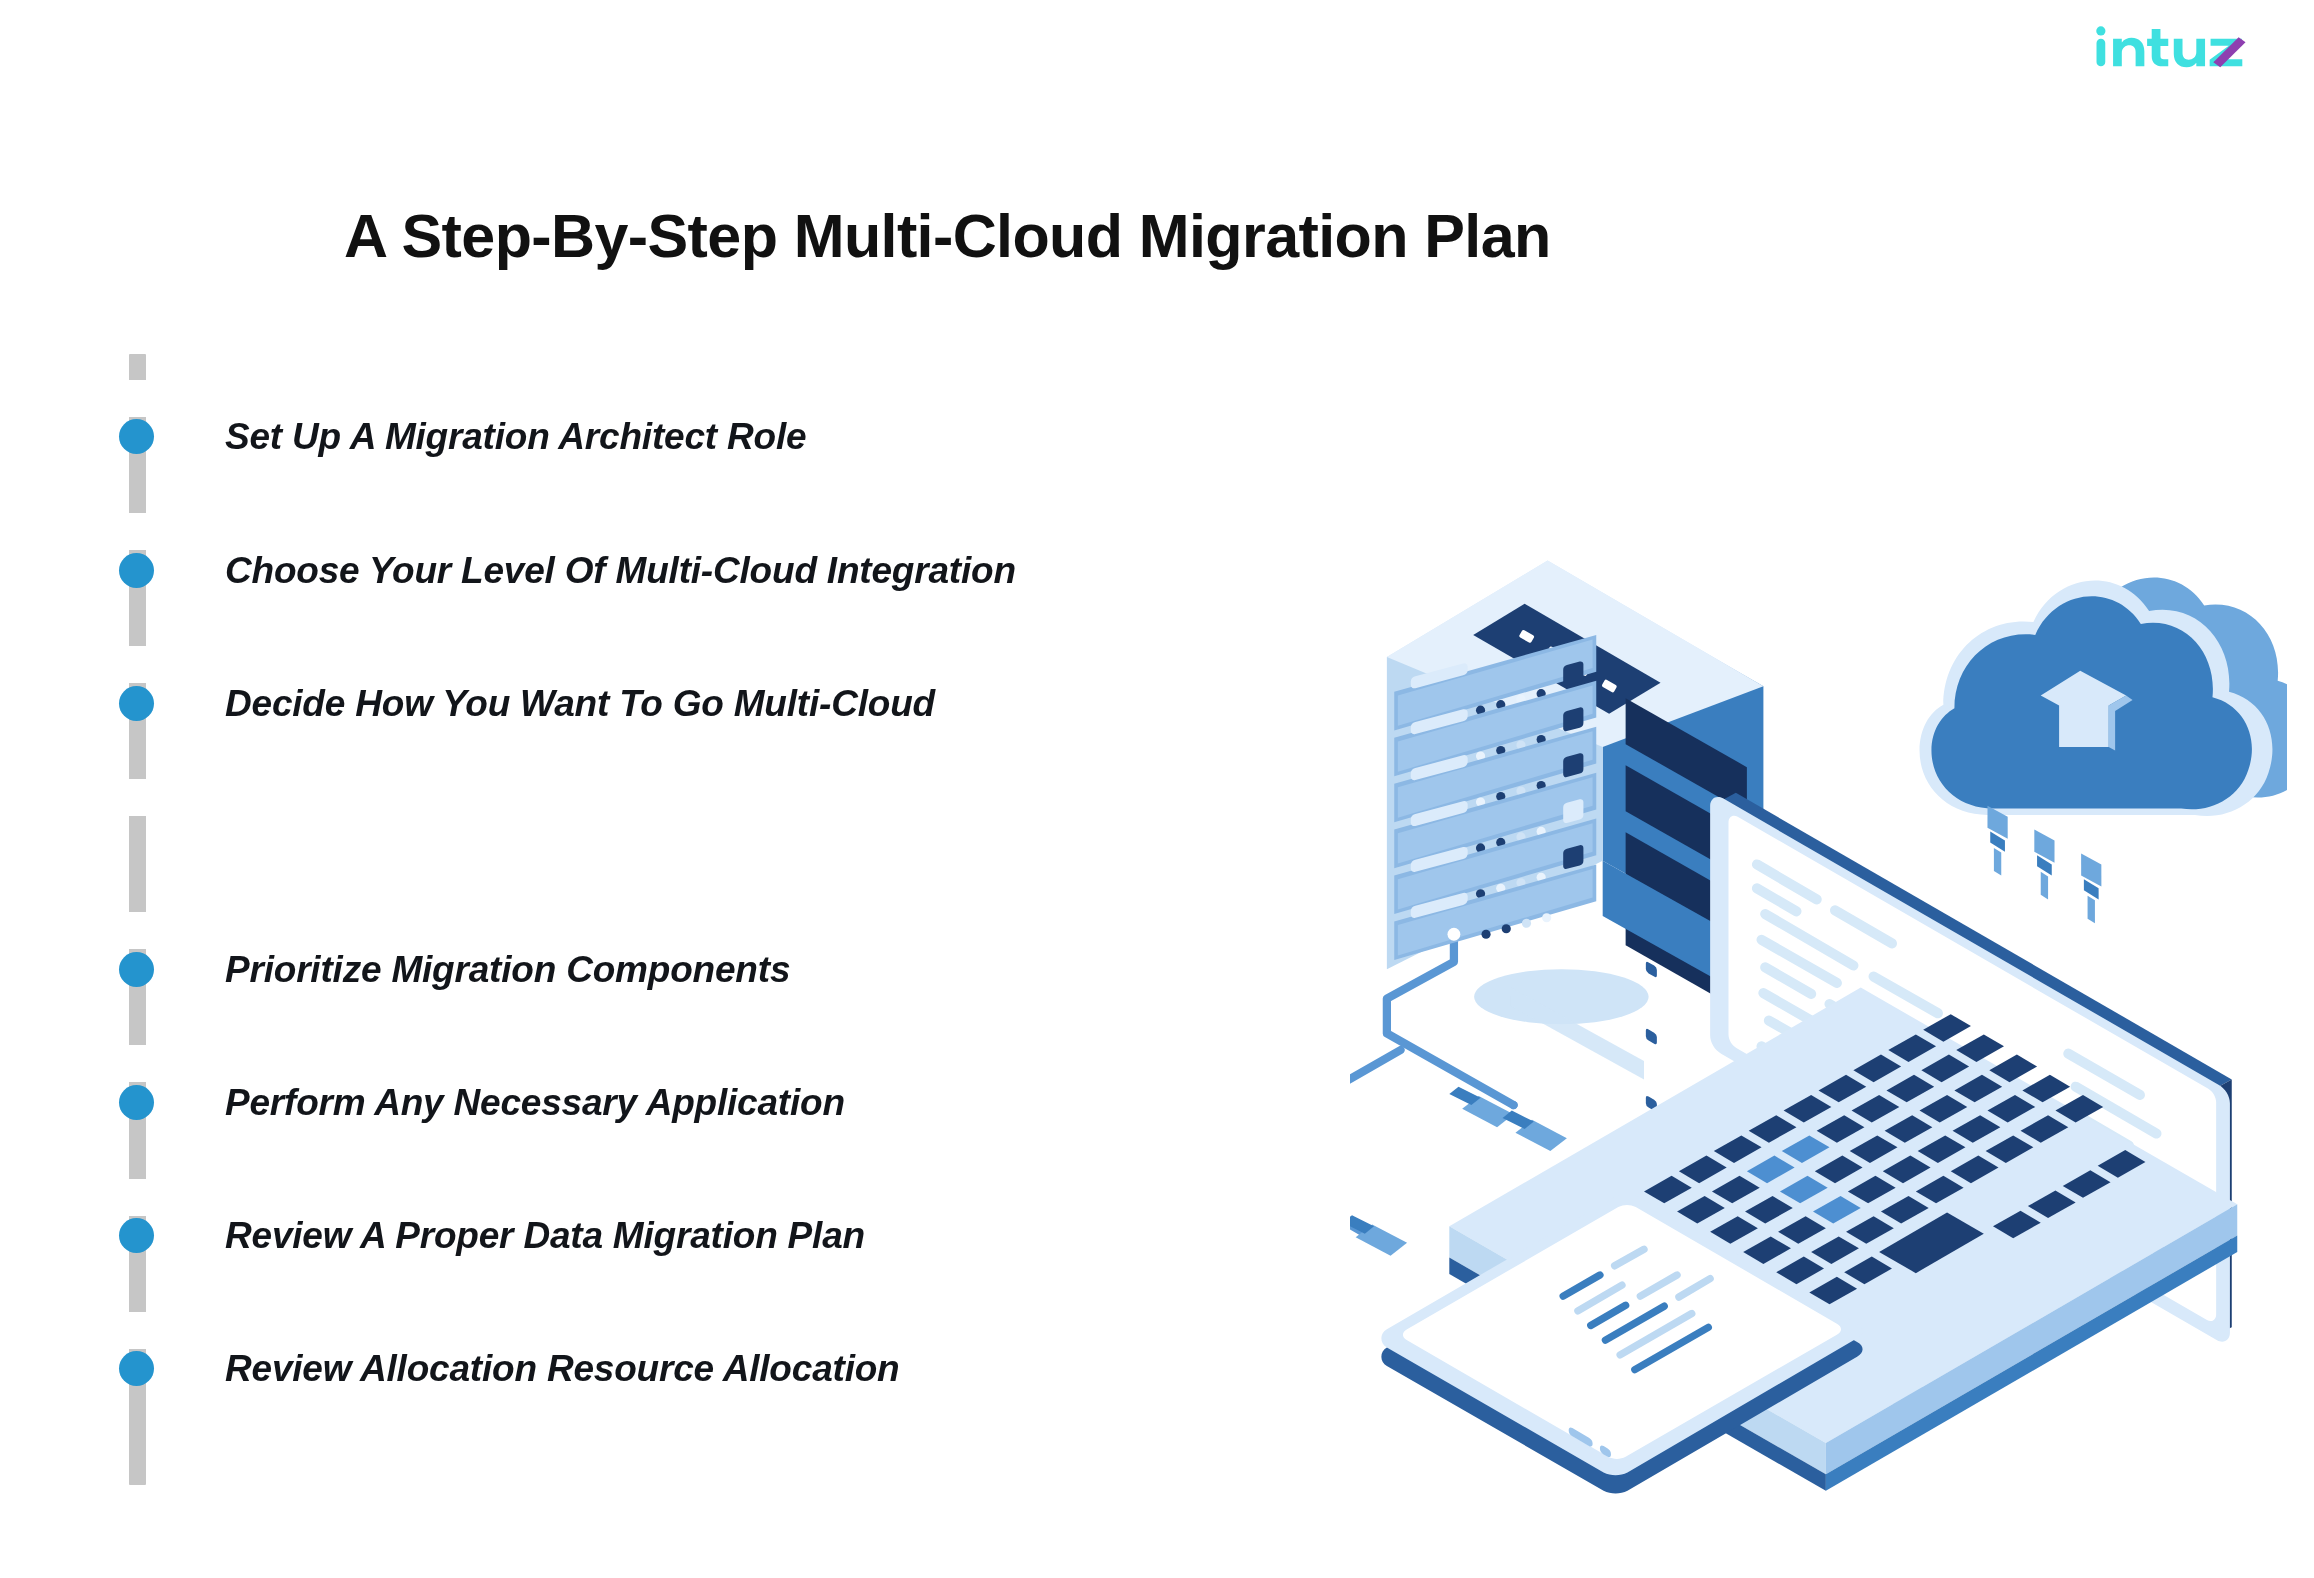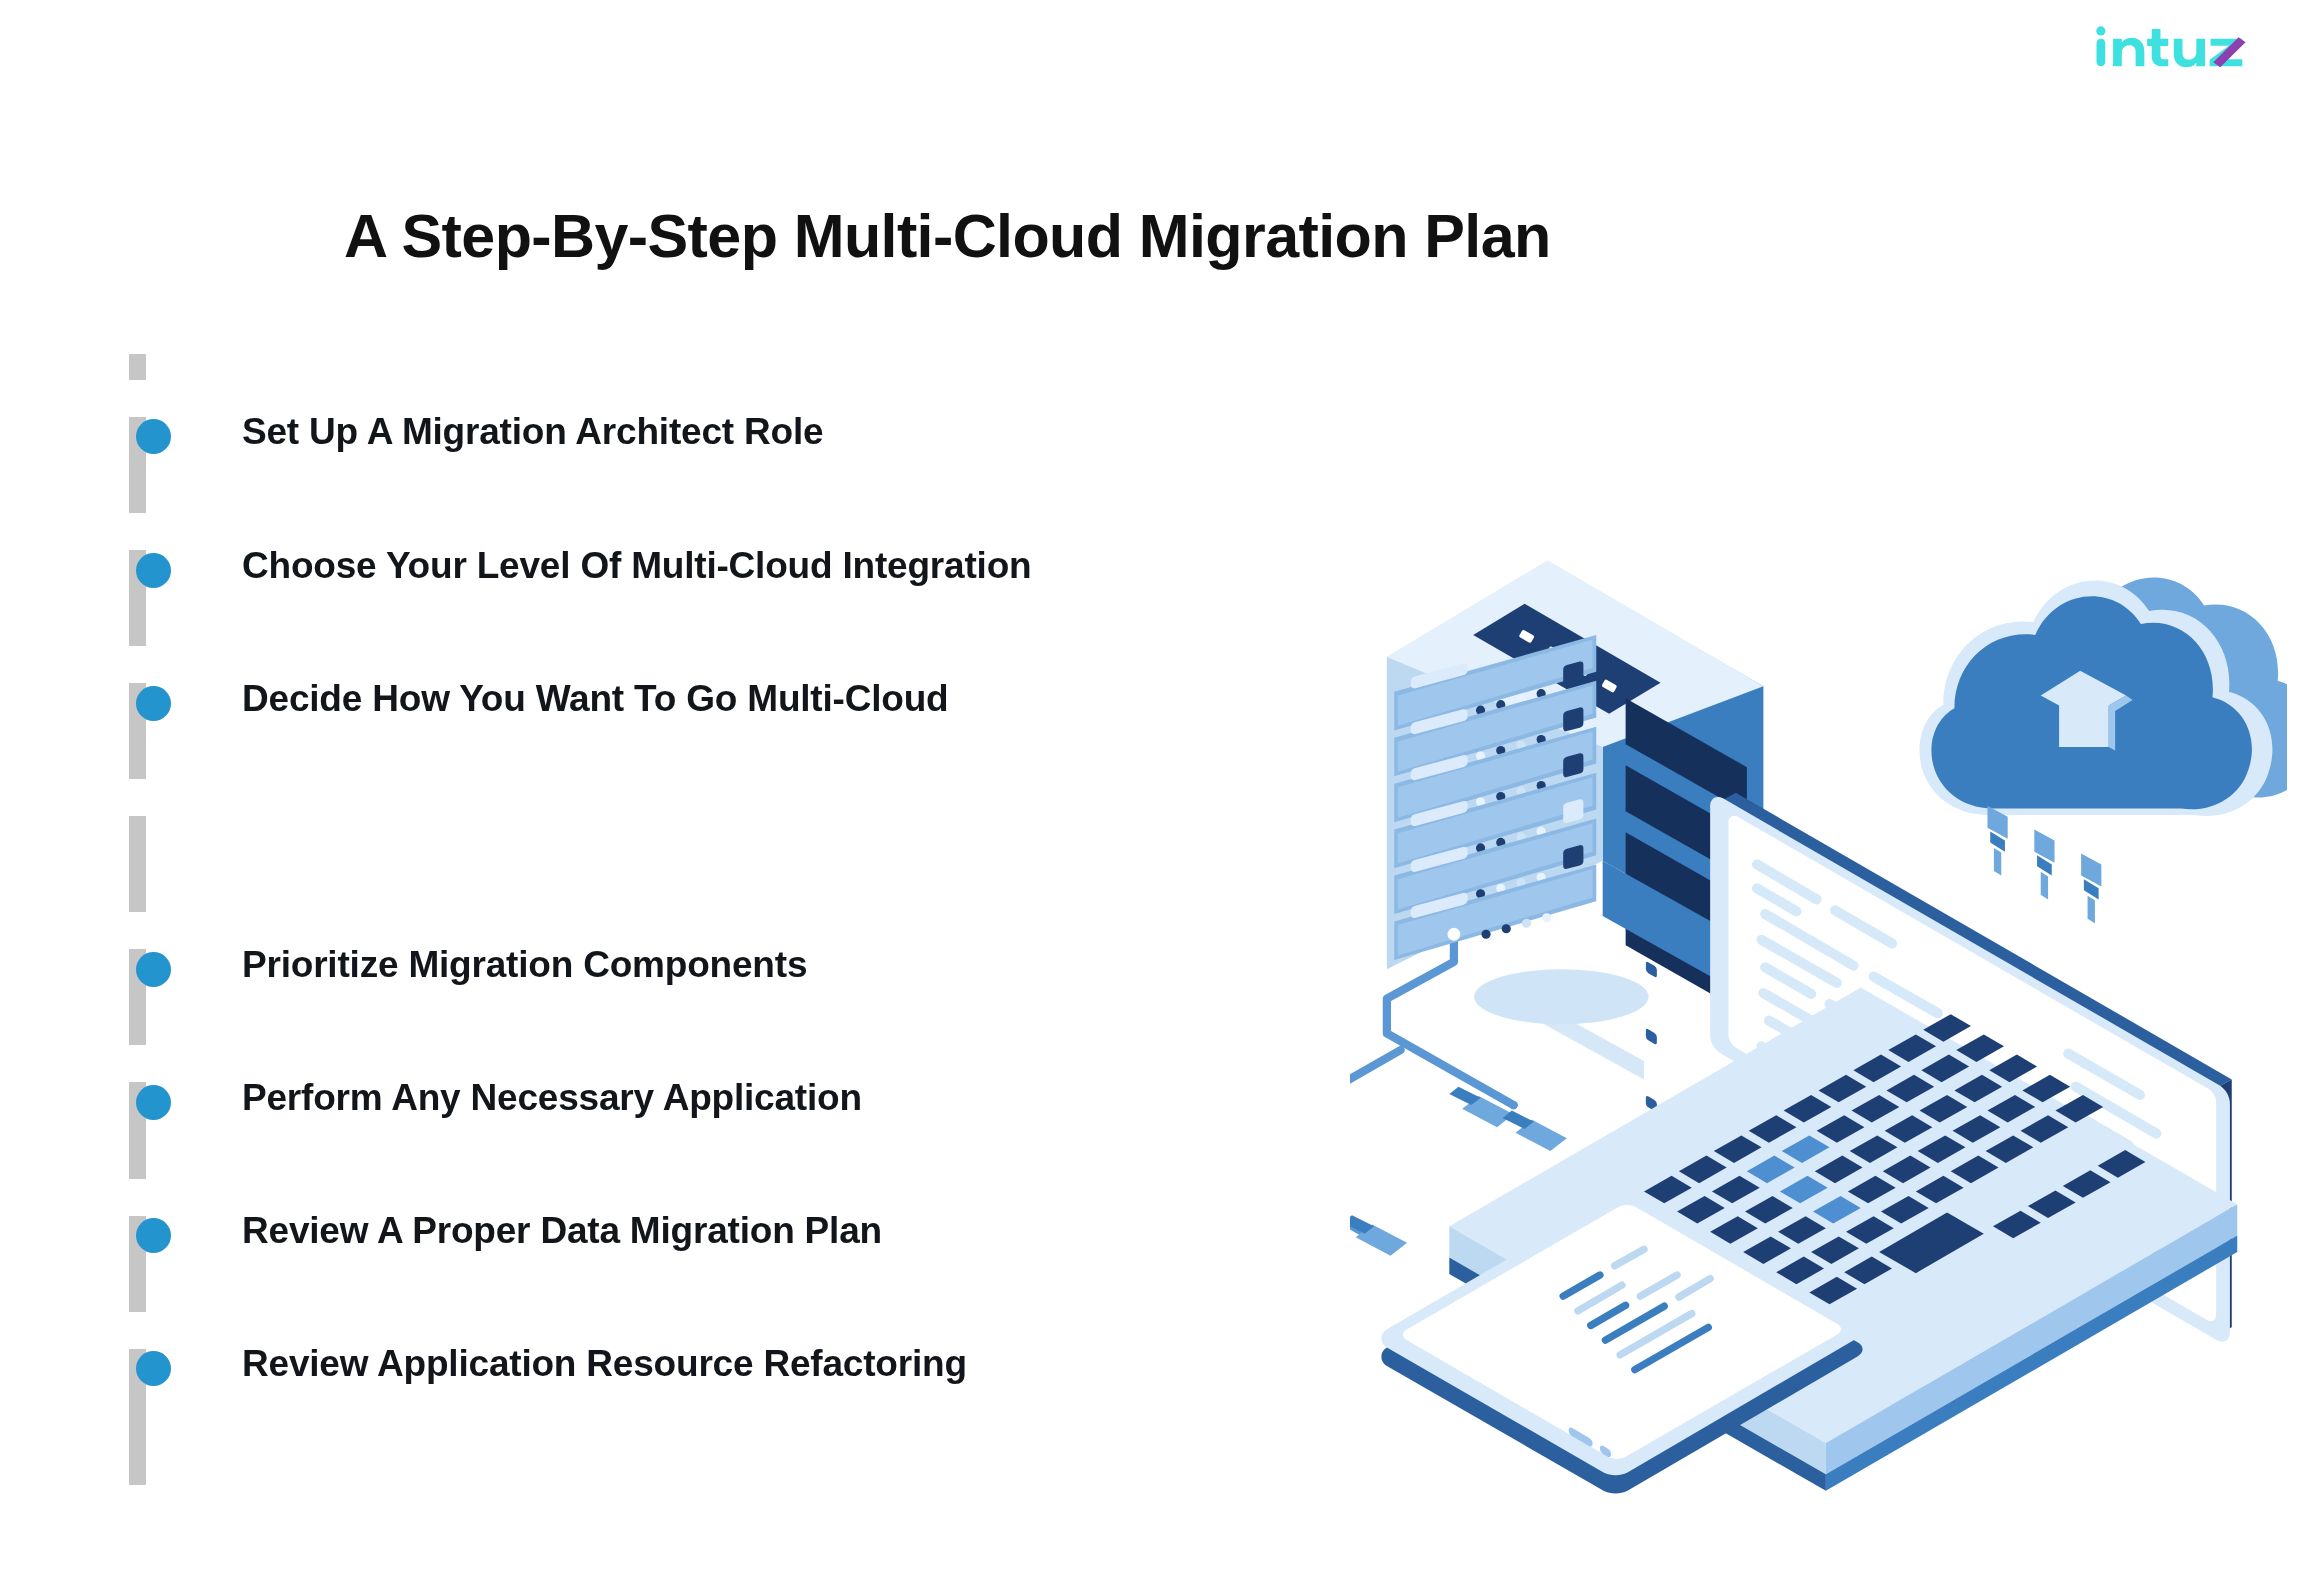--- a/index.html
+++ b/index.html
@@ -39,22 +39,22 @@
   }
   .tl-gap{
     position:absolute;left:-1.8px;width:20px;height:37px;background:#ffffff;
   }
 
   
   .steps{
     position:absolute;left:0;top:0;width:100%;height:100%;
   }
   .step{
-    position:absolute;left:127px;
-    height:51px;display:flex;align-items:flex-start;
+    position:absolute;left:110px;
+    height:51px;display:flex;align-items:center;font-style:italic;
   }
   .dot{
     width:53px;height:51px;
     display:flex;align-items:center;justify-content:center;
     flex:0 0 auto;
   }
   .dot i{
     display:block;width:35px;height:35px;border-radius:50%;
     background:#2494ce;
   }
@@ -165,21 +165,21 @@
       <span class="dot">
           <i></i>
         </span>
       <span class="step-label">Review A Proper Data Migration Plan</span>
     </div>
 
     <div class="step" style="top:1343px">
       <span class="dot">
           <i></i>
         </span>
-      <span class="step-label">Review Application Resource Refactoring</span>
+      <span class="step-label">Review Allocation Resource Allocation</span>
     </div>
 
   </div>
 
   <div class="art">
     <svg viewBox="0 0 1020 1090">
 
       <g fill="none" stroke="#5a97d4" stroke-width="9" stroke-linecap="round" stroke-linejoin="round">
 
         <path d="M113 430 L113 492 L40 532 L40 570 L178 648"></path>

